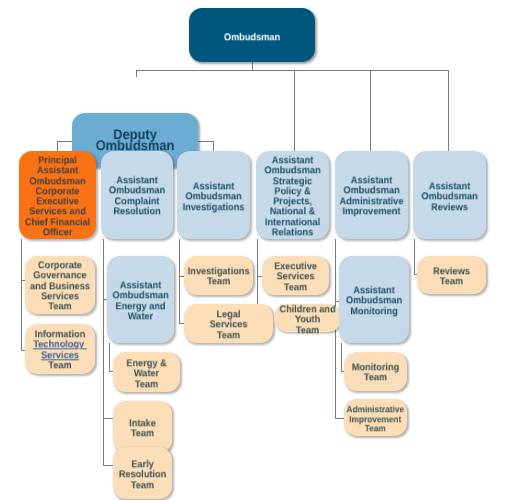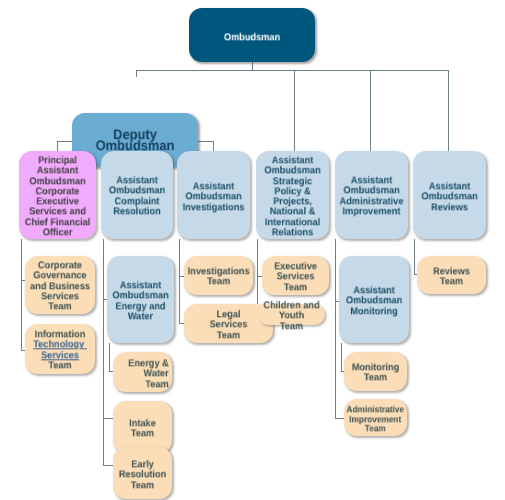--- a/index.html
+++ b/index.html
@@ -16,21 +16,21 @@
   .node .lbl{display:block;width:100%;padding:0 1px;
              transform:scaleX(.92) translateY(2.3px);transform-origin:50% 50%;
              white-space:pre-line;will-change:transform;}
 
   .l1{background:#00577E;color:#ffffff;font-size:10px;line-height:11px;
       box-shadow:1.5px 1.5px 2.2px rgba(60,55,50,.45);}
   .l2{background:#6BACD3;color:#12405C;font-size:14px;line-height:11px;
       box-shadow:1.5px 1.5px 2.2px rgba(60,55,50,.45);margin-top:36px;}
   .l3{background:#C5D9E8;color:#1B4F67;font-size:10px;line-height:10.3px;
       box-shadow:1.5px 1.5px 2.2px rgba(60,55,50,.38);}
-  .hl{background:#f0abfc;color:#404040;font-size:10px;line-height:10.3px;
+  .hl{background:#f97316;color:#404040;font-size:10px;line-height:10.3px;
       box-shadow:1.5px 1.5px 2.2px rgba(60,55,50,.38);}
   .tm{background:#FBDDB8;color:#3C5150;font-size:10px;line-height:10.3px;
       box-shadow:1.5px 1.5px 2.2px rgba(60,55,50,.38);}
 
   a.ilink{color:#3A6394;text-decoration:underline;}
   .itlbl{white-space:normal;}
   .sm{font-size:9px;line-height:9.6px;}
   .up2 .lbl{transform:scaleX(.92) translateY(0.1px);}
 
   .ln{position:absolute;background:#6E7E86;z-index:1;}
@@ -151,21 +151,21 @@
     <span class="lbl itlbl"><span>Information</span><br><a class="ilink" href="#"><span>Technology</span>&nbsp;<br><span>Services</span></a><br><span>Team</span></span>
   </div>
 
   <div class="node l3" style="left:107px;top:256px;width:67px;height:87px;">
     <span class="lbl">Assistant
 Ombudsman
 Energy and
 Water</span>
   </div>
 
-  <div class="node tm" style="left:113px;top:352px;width:59px;height:40px;text-align:right;">
+  <div class="node tm" style="left:113px;top:352px;width:67px;height:40px;">
     <span class="lbl">Energy &amp;
 Water
 Team</span>
   </div>
 
   <div class="node tm" style="left:113px;top:401px;width:59px;height:52px;">
     <span class="lbl">Intake
 Team</span>
   </div>
 
@@ -185,21 +185,21 @@
 Services
 Team</span>
   </div>
 
   <div class="node tm" style="left:262px;top:256px;width:67px;height:39px;">
     <span class="lbl">Executive
 Services
 Team</span>
   </div>
 
-  <div class="node tm" style="left:258px;top:304px;width:67px;height:21px;">
+  <div class="node tm" style="left:274px;top:304px;width:67px;height:28px;">
     <span class="lbl">Children and
 Youth
 Team</span>
   </div>
 
   <div class="node l3" style="left:339px;top:256px;width:70px;height:87px;">
     <span class="lbl">Assistant
 Ombudsman
 Monitoring</span>
   </div>

